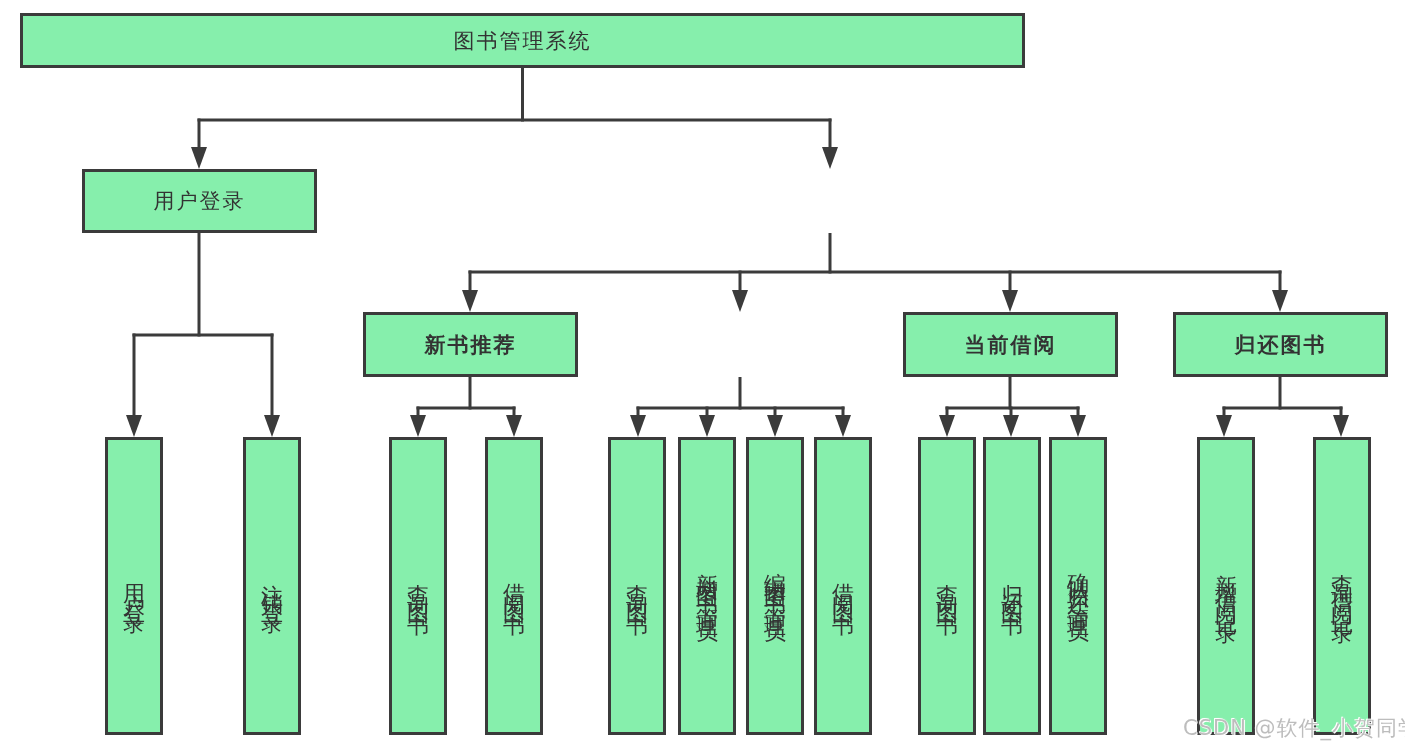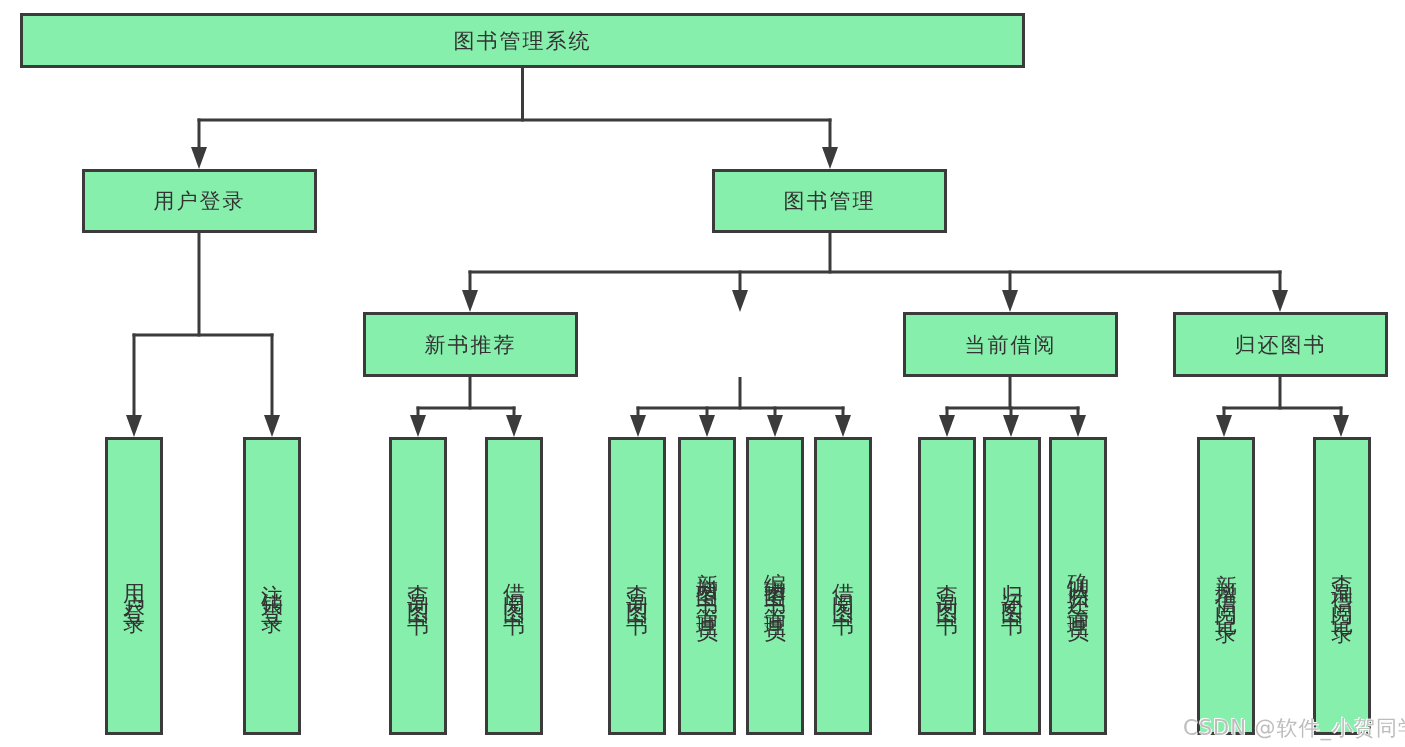--- a/index.html
+++ b/index.html
@@ -28,21 +28,21 @@
     position: absolute;
     box-sizing: border-box;
     border: 3px solid #3b3b3b;
     background: #86efac;
     display: flex;
     align-items: center;
     justify-content: center;
   }
   .root { left: 20px; top: 13px; width: 1005px; height: 55px; }
   .l2   { top: 169px; width: 235px; height: 64px; }
-  .l3   { top: 312px; width: 215px; height: 65px; }
+  .l3   { top: 312px; width: 215px; height: 65px; font-weight: bold; }
   .v    { top: 437px; width: 58px;  height: 298px; }
   .h-lbl {
     font-size: 21px;
     letter-spacing: 2px;
     white-space: nowrap;
   }
   .v .v-lbl {
     writing-mode: vertical-rl;
     text-orientation: mixed;
     font-size: 22px;
@@ -124,23 +124,20 @@
       <polygon points="1333,415 1349,415 1341,437"></polygon>
     </svg>
 
   <div class="box root">
     <span class="h-lbl">图书管理系统</span>
   </div>
 
   <div class="box l2" style="left:82px">
     <span class="h-lbl">用户登录</span>
   </div>
-  <div class="box l2" style="left:712px">
-    <span class="h-lbl">图书管理</span>
-  </div>
 
   <div class="box l3" style="left:363px">
     <span class="h-lbl">新书推荐</span>
   </div>
   <div class="box l3" style="left:903px">
     <span class="h-lbl">当前借阅</span>
   </div>
   <div class="box l3" style="left:1173px">
     <span class="h-lbl">归还图书</span>
   </div>

